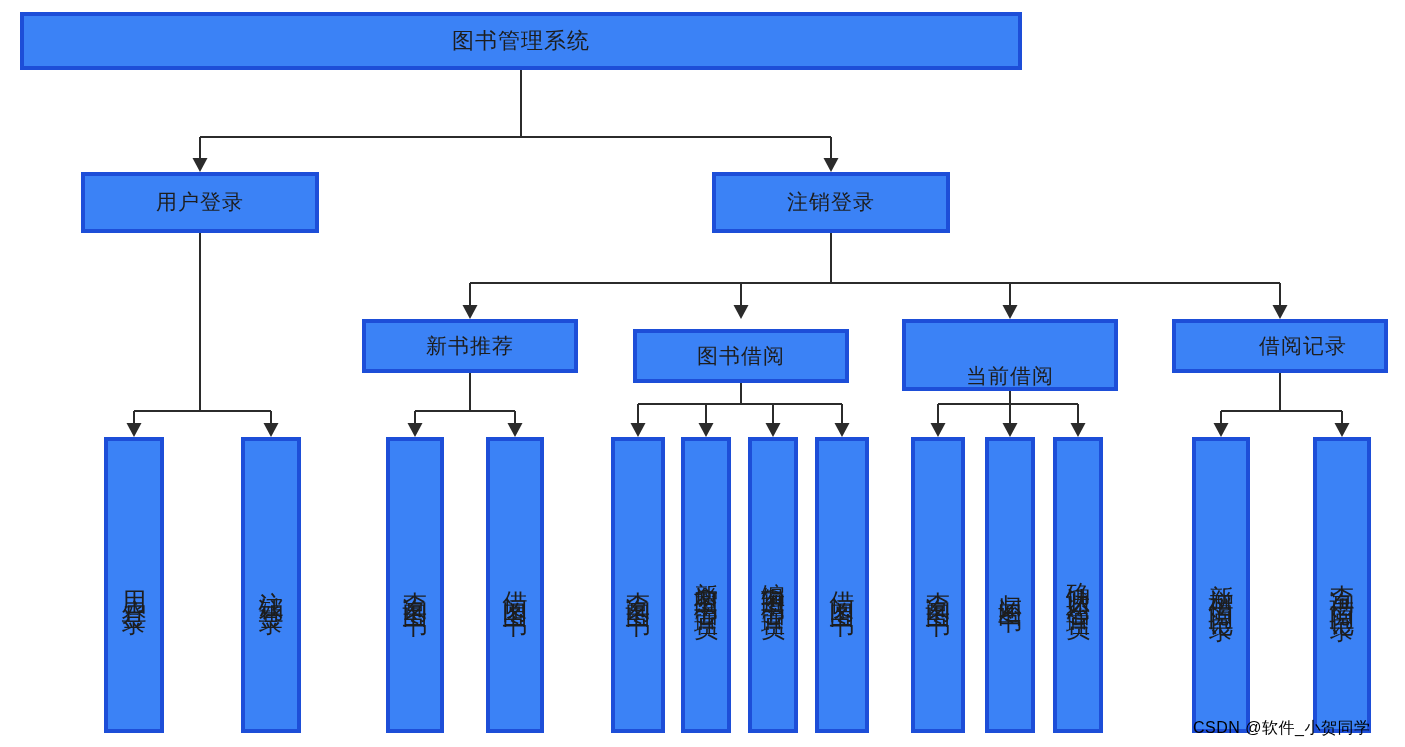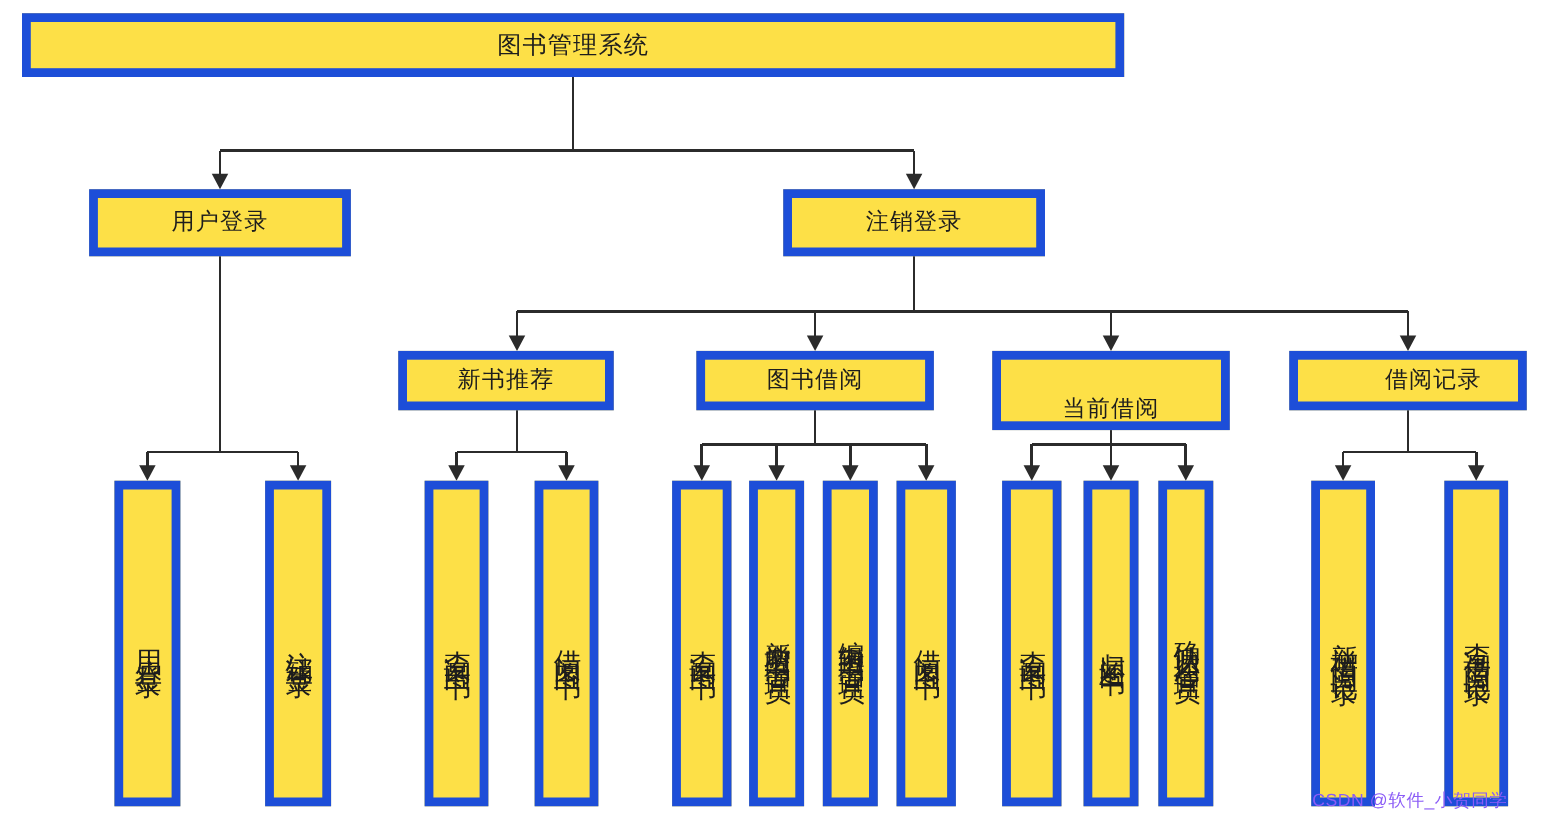--- a/index.html
+++ b/index.html
@@ -6,22 +6,22 @@
   html,body{margin:0;padding:0;background:#ffffff;}
   body{
     font-family:"Liberation Sans","DejaVu Sans",sans-serif;
     width:1405px;height:747px;overflow:hidden;
   }
   #canvas{position:relative;width:1405px;height:747px;background:#ffffff;}
   svg#wires{position:absolute;left:0;top:0;width:1405px;height:747px;}
   .node{
     position:absolute;
     box-sizing:border-box;
-    background:#fde047;
-    border:8px solid #1d4ed8;
+    background:#3b82f6;
+    border:4px solid #1d4ed8;
     display:flex;
     align-items:center;
     justify-content:center;
     color:#1d1d1d;
   }
   .node .lbl{
     display:block;
     text-align:center;
     line-height:1.05;
     white-space:nowrap;
@@ -117,24 +117,24 @@
   <div id="nodes">
       <div class="node h root" style="left: 20px; top: 12px; width: 1002px; height: 58px;">
         <span class="lbl">图书管理系统</span>
       </div>
       <div class="node h" style="left: 81px; top: 172px; width: 238px; height: 61px;">
         <span class="lbl">用户登录</span>
       </div>
       <div class="node h" style="left: 712px; top: 172px; width: 238px; height: 61px;">
         <span class="lbl">注销登录</span>
       </div>
-      <div class="node h" style="left: 362px; top: 319px; width: 196px; height: 54px;">
+      <div class="node h" style="left: 362px; top: 319px; width: 216px; height: 54px;">
         <span class="lbl">新书推荐</span>
       </div>
-      <div class="node h" style="left: 633px; top: 319px; width: 216px; height: 54px;">
+      <div class="node h" style="left: 633px; top: 329px; width: 216px; height: 54px;">
         <span class="lbl">图书借阅</span>
       </div>
       <div class="node h" style="left: 902px; top: 319px; width: 216px; height: 72px; align-items: flex-end;">
         <span class="lbl">当前借阅</span>
       </div>
       <div class="node h" style="left: 1172px; top: 319px; width: 216px; height: 54px; padding-left: 46px;">
         <span class="lbl">借阅记录</span>
       </div>
       <div class="node v" style="left: 104px; top: 437px; width: 60px; height: 296px;">
         <span class="lbl">用户登录</span>
@@ -169,14 +169,14 @@
       <div class="node v narrow" style="left: 1053px; top: 437px; width: 50px; height: 296px;">
         <span class="lbl">确认归还（管理员）</span>
       </div>
       <div class="node v" style="left: 1192px; top: 437px; width: 58px; height: 296px;">
         <span class="lbl">新增借阅记录</span>
       </div>
       <div class="node v" style="left: 1313px; top: 437px; width: 58px; height: 296px;">
         <span class="lbl">查询借阅记录</span>
       </div>
     </div>
-  <div class="watermark" style="left: 1193px; top: 718px; color: #8b5cf6;">CSDN @软件_小贺同学</div>
+  <div class="watermark" style="left: 1193px; top: 718px; color: #000000;">CSDN @软件_小贺同学</div>
 </div>
 
 </body></html>

